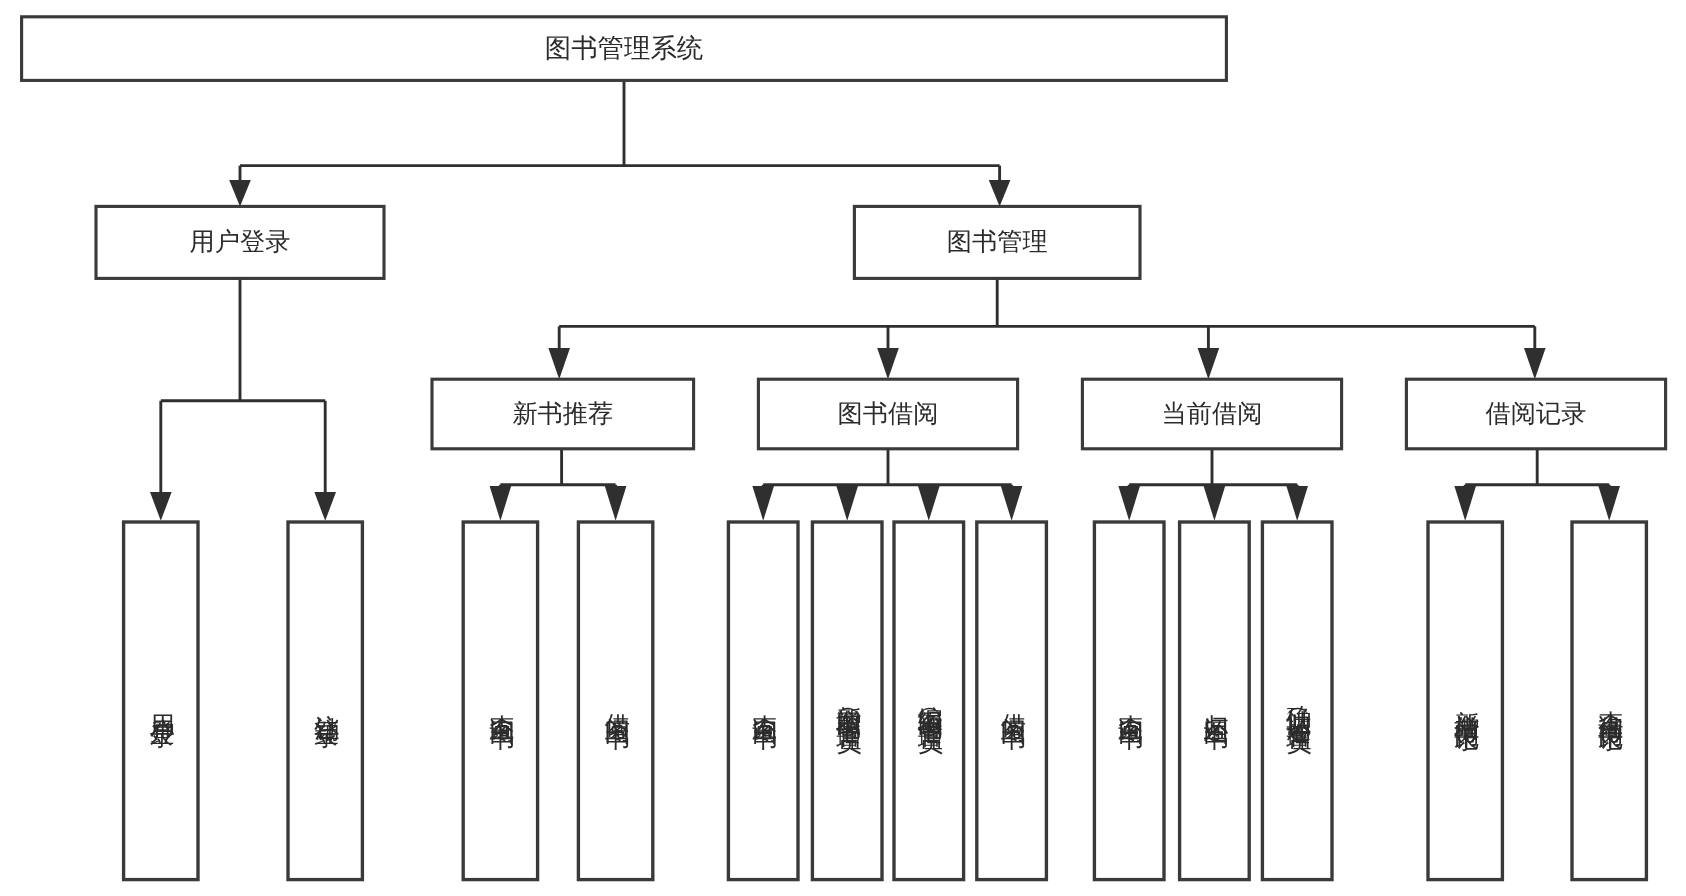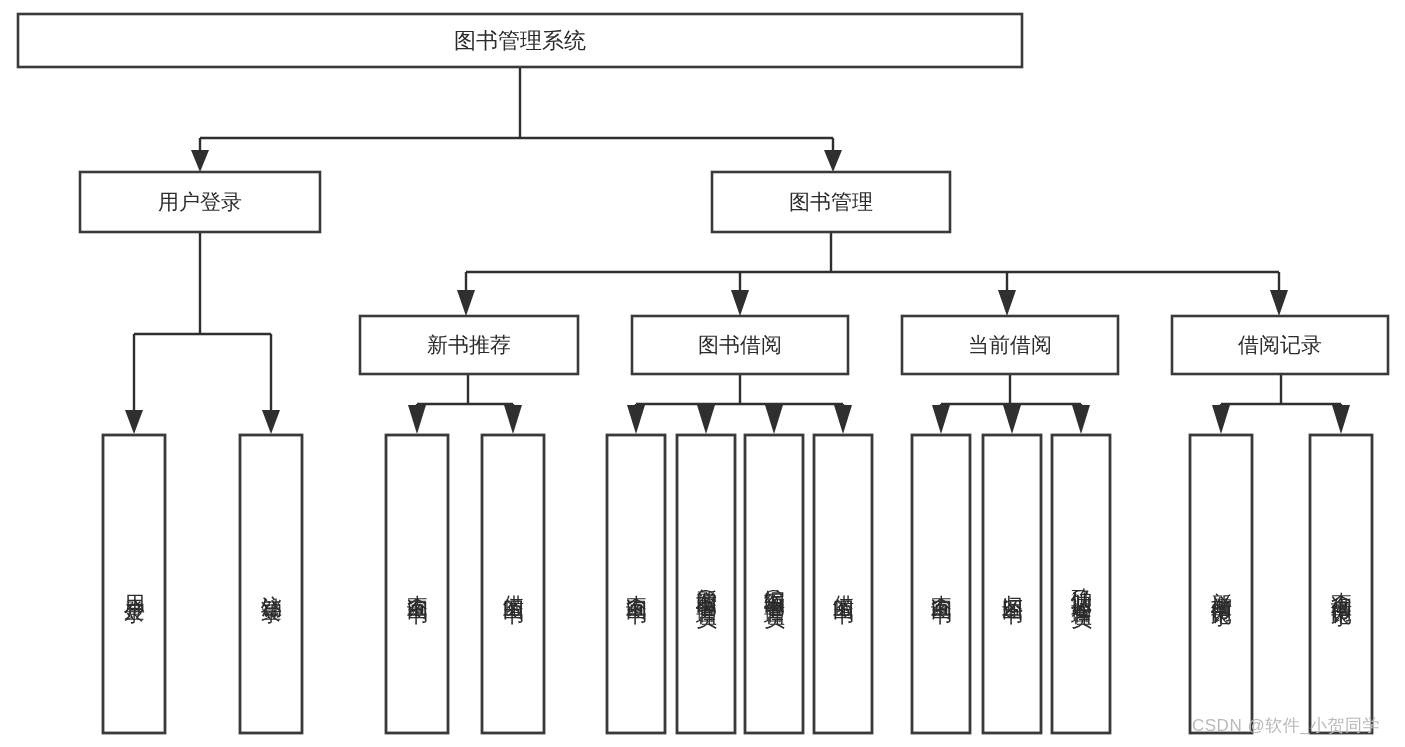--- a/index.html
+++ b/index.html
@@ -226,15 +226,14 @@
   <div class="leaf-label" style="left:607px;  top:435px; width:58px; height:298px;">查询图书</div>
   <div class="leaf-label" style="left:677px;  top:435px; width:58px; height:298px;">新增图书（管理员）</div>
   <div class="leaf-label" style="left:745px;  top:435px; width:58px; height:298px;">编辑图书（管理员）</div>
   <div class="leaf-label" style="left:814px;  top:435px; width:58px; height:298px;">借阅图书</div>
   <div class="leaf-label" style="left:912px;  top:435px; width:58px; height:298px;">查询图书</div>
   <div class="leaf-label" style="left:983px;  top:435px; width:58px; height:298px;">归还图书</div>
   <div class="leaf-label" style="left:1052px; top:435px; width:58px; height:298px;">确认归还（管理员）</div>
   <div class="leaf-label" style="left:1190px; top:435px; width:62px; height:298px;">新增借阅记录</div>
   <div class="leaf-label" style="left:1310px; top:435px; width:62px; height:298px;">查询借阅记录</div>
 
-  <div class="watermark" style="left:1192px; top:714px;">CSDN @软件_小贺同学</div>
 
 </div>
 
 </body></html>

